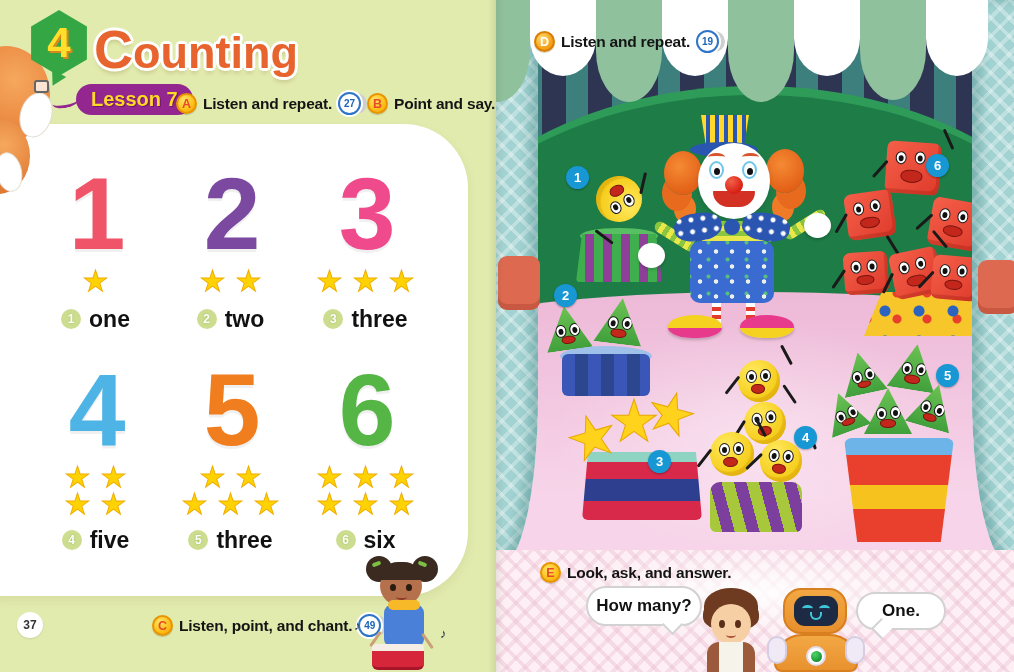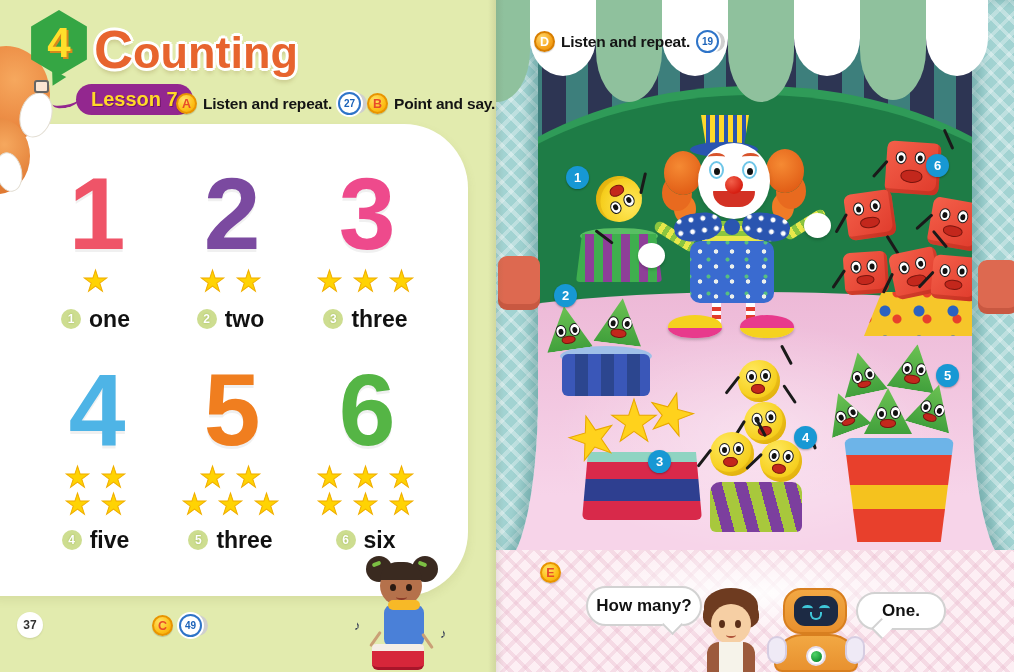--- a/index.html
+++ b/index.html
@@ -353,20 +353,21 @@
           <div class="star-row"><span class="star">★</span><span class="star">★</span><span class="star">★</span></div>
         </div>
       <div class="word-row">
         <span class="wbadge">6</span>
         <span class="word">six</span>
       </div>
     </div>
 
     <div class="act-row rowC">
       <span class="lb">C</span>
+      <span class="itext">Listen, point, and chant.</span>
       <span class="audio">
           <span class="anum">49</span>
         </span>
     </div>
 
     <div class="girl">
       <i class="g-bun l"></i>
       <i class="g-bun r"></i>
       <i class="g-clip" style="left:16px;top:6px;transform:rotate(-20deg)"></i>
       <i class="g-clip" style="left:62px;top:6px;transform:rotate(20deg)"></i>
@@ -568,20 +569,21 @@
       <span class="audio">
           <span class="anum">19</span>
         </span>
     </div>
 
     <div class="bottom-band"></div>
     <div class="bottom-glow"></div>
 
     <div class="act-row rowE">
       <span class="lb">E</span>
+      <span class="itext">Look, ask, and answer.</span>
     </div>
 
     <div class="bubble ba">One.</div>
     <div class="bubble bq">How many?</div>
 
     <div class="boy">
       <i class="boy-hair"></i>
       <i class="boy-face">
         <i class="boy-eye" style="left:8px"></i>
         <i class="boy-eye" style="left:24px"></i>

